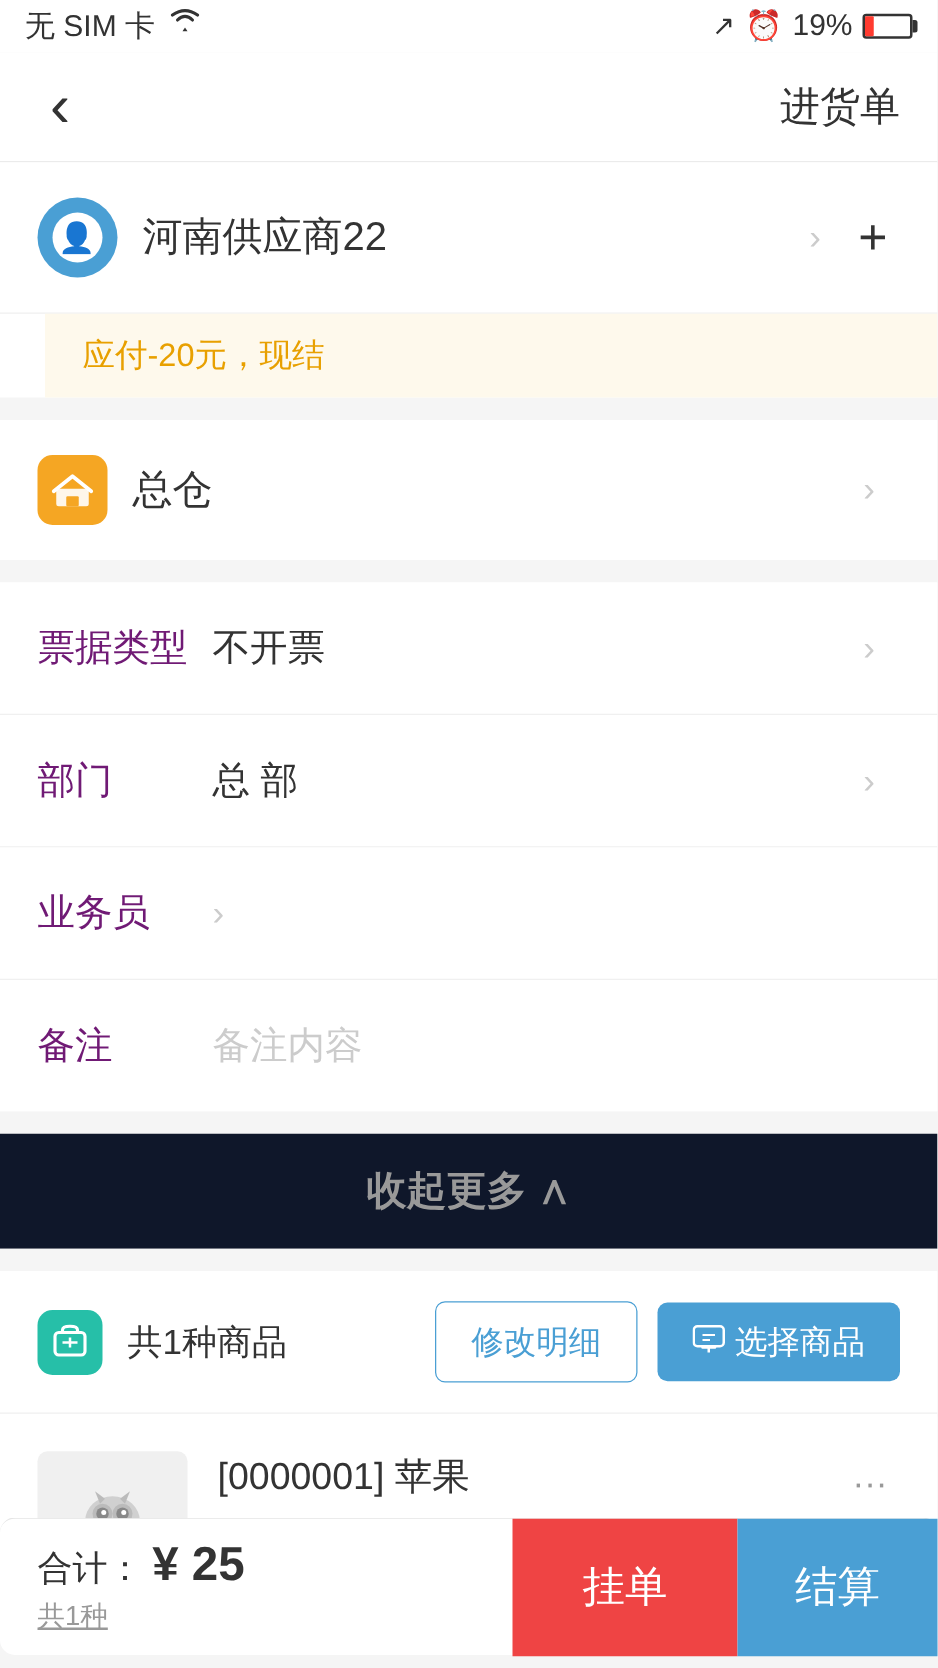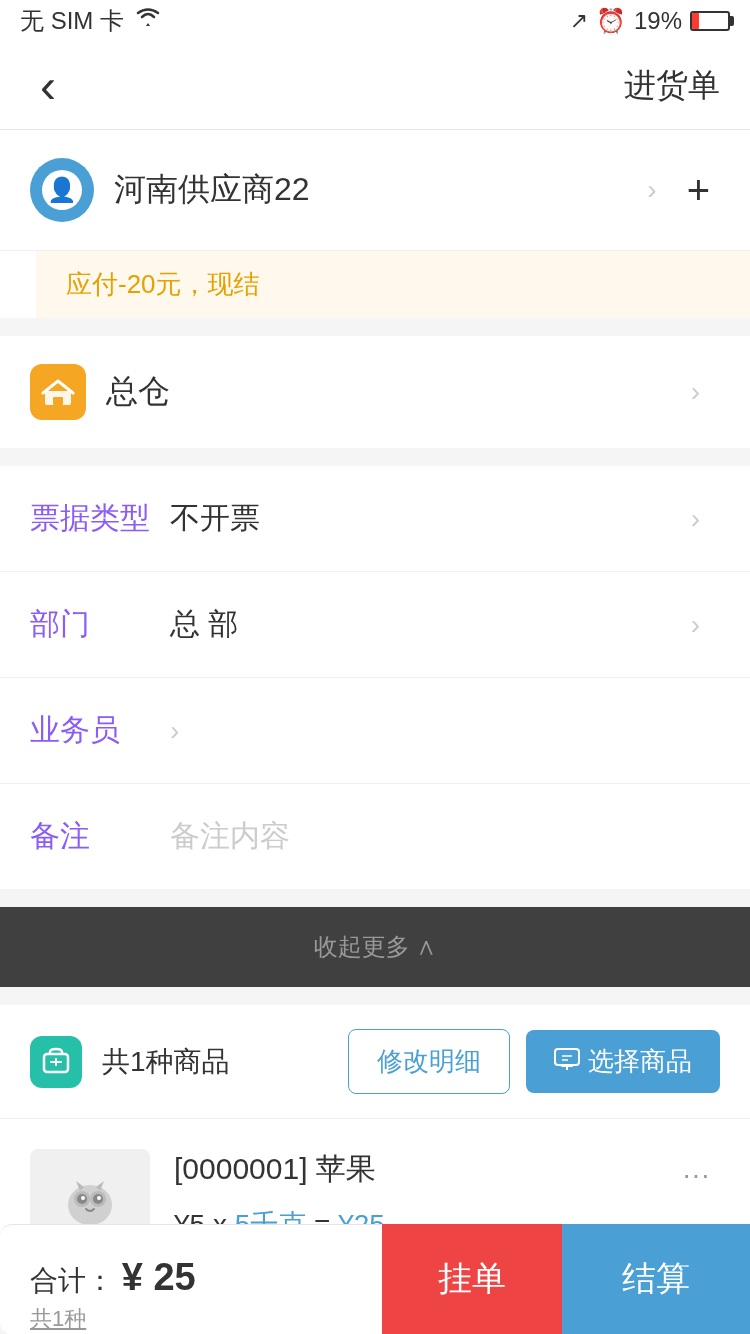--- a/index.html
+++ b/index.html
@@ -195,43 +195,44 @@
       align-items: center;
       padding: 32px 30px;
       background: #fff;
       border-bottom: 1px solid #f0f0f0;
     }
     .form-row:last-child {
       border-bottom: none;
     }
     .form-label {
       font-size: 30px;
-      color: #8b5cf6;
+      color: #701a75;
       width: 140px;
       flex-shrink: 0;
     }
     .form-value {
       flex: 1;
       font-size: 30px;
       color: #333;
     }
     .form-placeholder {
       flex: 1;
       font-size: 30px;
       color: #ccc;
     }
 
     
     .collapse-bar {
-      background: #404040;
+      background: #0f172a;
       text-align: center;
       padding: 24px;
-      font-size: 24px;
+      font-size: 32px;
       color: #999;
       cursor: pointer;
+      font-weight: bold;
     }
 
     
     .products-header {
       display: flex;
       align-items: center;
       padding: 24px 30px;
       background: #fff;
       border-bottom: 1px solid #f0f0f0;
     }
@@ -317,25 +318,25 @@
     .product-more {
       padding: 10px;
       color: #999;
       font-size: 28px;
       cursor: pointer;
     }
 
     
     .bottom-bar {
       position: fixed;
-      bottom: 0;
+      bottom: 10px;
       width: 750px;
       height: 110px;
       display: flex;
-      align-items: flex-end;
+      align-items: center;
       background: #fff;
       border-top: 1px solid #e5e5e5;
       border-radius: 12px;
     }
     .bottom-total {
       flex: 1;
       padding: 0 30px;
     }
     .bottom-total-count {
       font-size: 22px;
@@ -349,21 +350,21 @@
       background: #ef4444;
       display: flex;
       align-items: center;
       justify-content: center;
       font-size: 34px;
       color: #fff;
       cursor: pointer;
       font-weight: 500;
     }
     .bottom-settle {
-      width: 188px;
+      width: 160px;
       height: 110px;
       background: #4a9fd4;
       display: flex;
       align-items: center;
       justify-content: center;
       font-size: 34px;
       color: #fff;
       cursor: pointer;
       font-weight: 500;
     }

